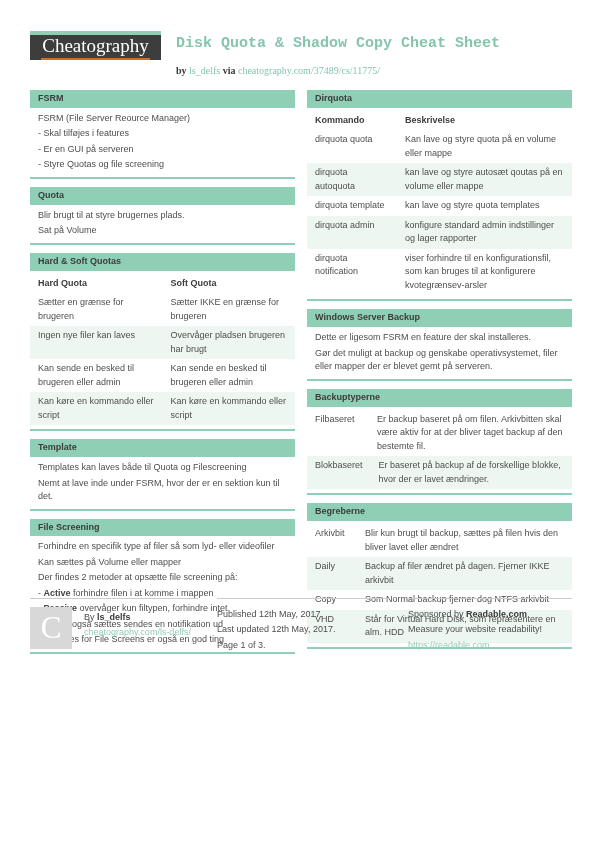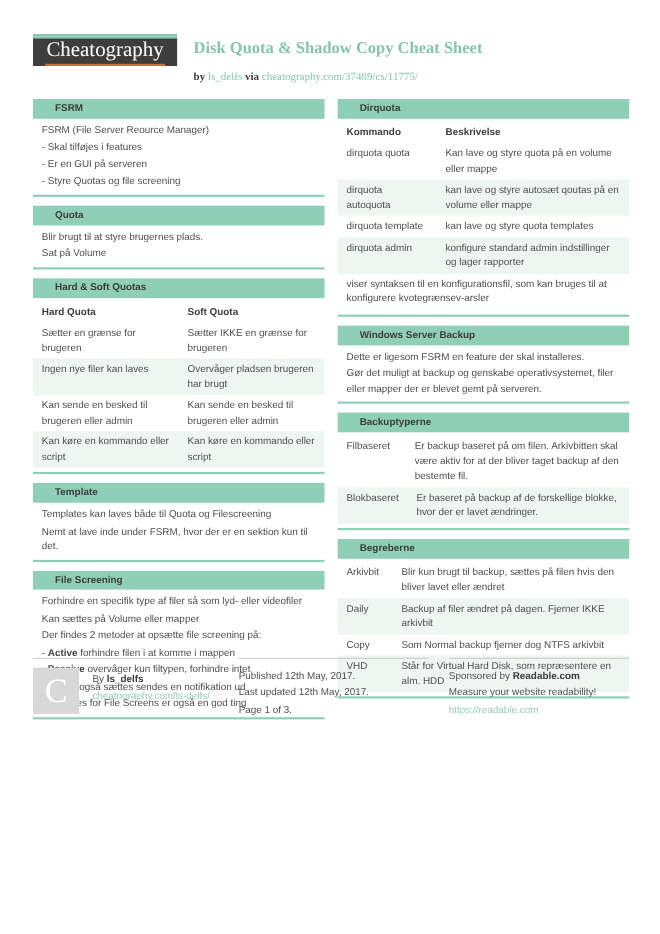--- a/index.html
+++ b/index.html
@@ -19,33 +19,33 @@
        font-family:"Liberation Sans",sans-serif;color:var(--text);}
   .page{position:absolute;inset:0;}
 
   
   .header{position:absolute;left:30px;top:31px;right:28px;display:flex;align-items:flex-start;}
   .logo{width:131px;height:29px;background:var(--logo-bg);border-top:4px solid var(--accent);
         box-sizing:border-box;display:flex;align-items:center;justify-content:center;text-decoration:none;flex:0 0 auto;}
   .logo-text{font-family:"Liberation Serif",serif;color:#fff;font-size:19px;
              border-bottom:2px solid var(--logo-underline);padding:0 1px 1px;}
   .titleblock{margin-left:15px;padding-top:4px;}
-  .title{margin:0;font-family:Liberation Serif, serif;font-size:15px;font-weight:bold;
+  .title{margin:0;font-family:Liberation Mono, monospace;font-size:15px;font-weight:bold;
          color:var(--teal-text);line-height:1.2;}
   .byline{margin:12px 0 0;font-family:"Liberation Serif",serif;font-size:10px;color:#3A3A3A;}
   .byline .lbl{font-weight:bold;}
   .tlink{color:var(--link);text-decoration:none;}
   .byline .tlink{color:var(--teal-text);}
 
   
   .columns{position:absolute;left:30px;top:90px;width:542px;display:flex;gap:12px;}
   .col{width:265px;flex:0 0 265px;}
   .box{margin-bottom:8px;border-bottom:2px solid var(--accent);}
   .box-title{background:var(--accent);color:var(--heading-text);font-weight:bold;font-size:9px;
-             padding:4px 20px;line-height:1.1;}
+             padding:4px 8px;line-height:1.1;}
   .box-body{padding:3px 0 4px;}
   .line{font-size:9px;padding:1px 8px;line-height:1.5;}
   .line b{font-weight:bold;color:#444;}
 
   .trow{display:flex;font-size:9px;line-height:1.5;}
   .trow .cell{padding:3px 8px;box-sizing:border-box;}
   .trow.alt{background:var(--accent-light);}
   .trow.thead .cell{font-weight:bold;color:var(--heading-text);}
   .section-hard-soft-quotas .cell{flex:1 1 50%;width:50%;}
   .section-dirquota .cell.k{flex:0 0 90px;}
@@ -168,21 +168,22 @@
             </div>
             <div class="trow">
               <div class="cell k">dirquota template</div>
               <div class="cell v">kan lave og styre quota templates</div>
             </div>
             <div class="trow alt">
               <div class="cell k">dirquota admin</div>
               <div class="cell v">konfigure standard admin indstillinger og lager rapporter</div>
             </div>
             <div class="trow">
-              <div class="cell v">viser syntaksen til en konfigurationsfil, som kan bruges til at konfigurere kvotegrænsev-arsler</div>
+              <div class="cell k">dirquota notification</div>
+              <div class="cell v">viser forhindre til en konfigurationsfil, som kan bruges til at konfigurere kvotegrænsev-arsler</div>
             </div>
           </div>
         </section>
         <section class="box section-windows-server-backup">
           <div class="box-title">Windows Server Backup</div>
           <div class="box-body">
             <div class="line">Dette er ligesom FSRM en feature der skal installeres.</div>
             <div class="line">Gør det muligt at backup og genskabe operativsystemet, filer eller mapper der er blevet gemt på serveren.</div>
           </div>
         </section>

